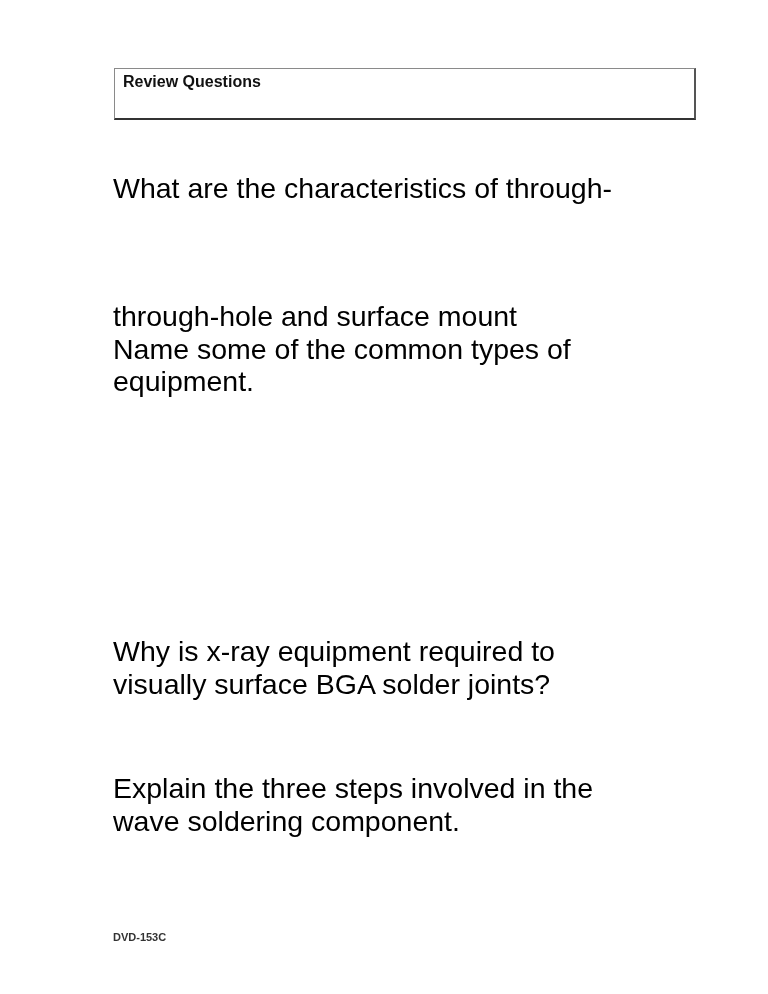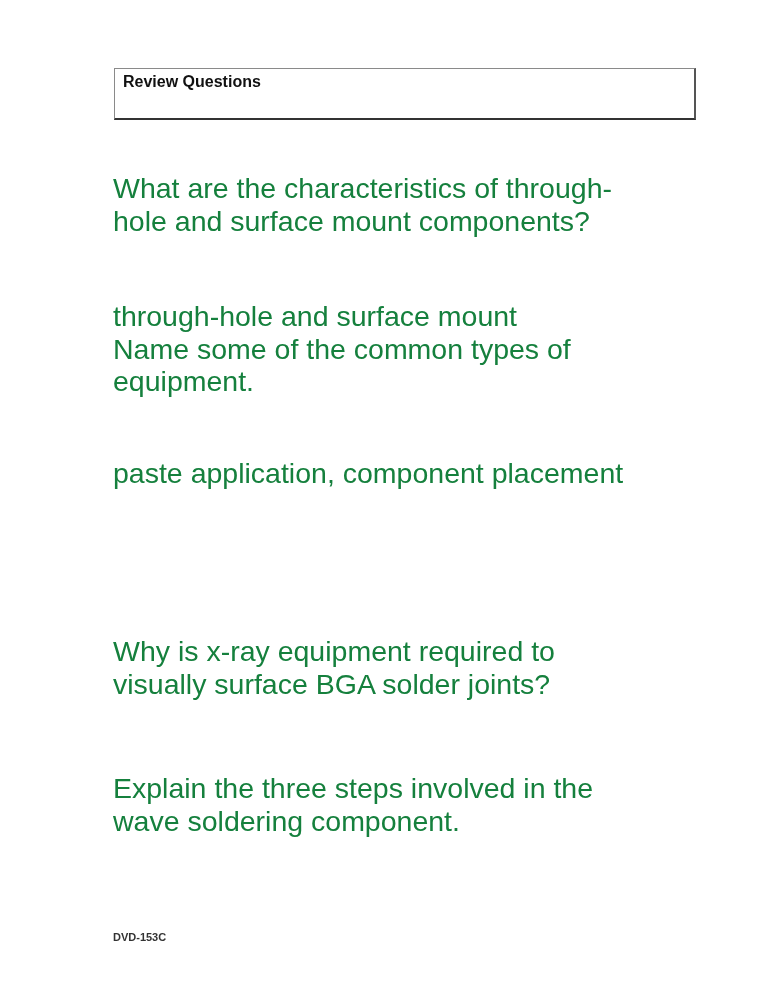--- a/index.html
+++ b/index.html
@@ -5,44 +5,42 @@
   html, body { margin: 0; padding: 0; background: #ffffff; }
   body { width: 768px; height: 994px; position: relative; overflow: hidden;
          font-family: "Liberation Sans", sans-serif; color: #111111; }
   .header-box { position: absolute; left: 105px; top: 68px; width: 579px; height: 49px;
                 border-top: 1px solid #8a8a8a; border-left: 1px solid #8a8a8a;
                 border-right: 2px solid #555555; border-bottom: 2px solid #333333;
                 box-sizing: content-box; margin-left: 9px; }
   .header-title { position: absolute; left: 8px; top: 3px; font-weight: bold; font-size: 16px;
                   line-height: 20px; color: #111111; }
   .question { position: absolute; left: 113px; font-size: 28.5px; line-height: 32.5px;
-              color: #15803d; margin: 0; }
+              color: #000000; margin: 0; }
   .question .line { display: block; white-space: nowrap; }
   .footer { position: absolute; left: 113px; top: 931px; font-size: 11px; color: #333333; font-weight: bold; }
 </style>
 </head>
 <body>
 
 <div class="header-box">
   <div class="header-title">Review Questions</div>
 </div>
 
 <p class="question" style="top:172px">
   <span class="line">What are the characteristics of through-</span>
-  <span class="line">hole and surface mount components?</span>
 </p>
 
 <p class="question" style="top:300px">
   <span class="line">through-hole and surface mount</span>
   <span class="line">Name some of the common types of</span>
   <span class="line">equipment.</span>
 </p>
 
 <p class="question" style="top:457px">
-  <span class="line">paste application, component placement</span>
 </p>
 
 <p class="question" style="top:635px">
   <span class="line">Why is x-ray equipment required to</span>
   <span class="line">visually surface BGA solder joints?</span>
 </p>
 
 <p class="question" style="top:772px">
   <span class="line">Explain the three steps involved in the</span>
   <span class="line">wave soldering component.</span>

